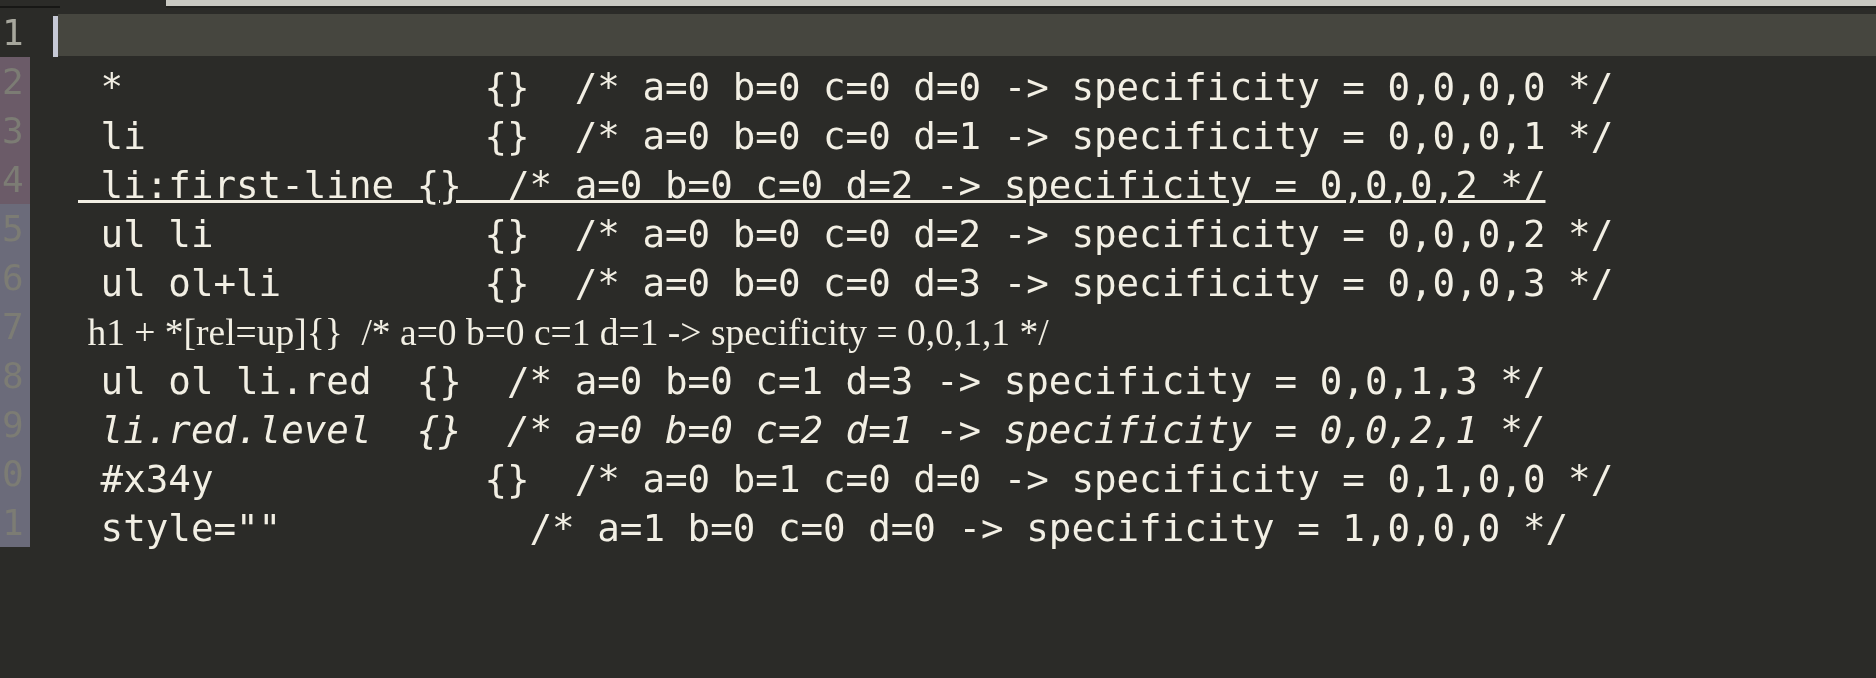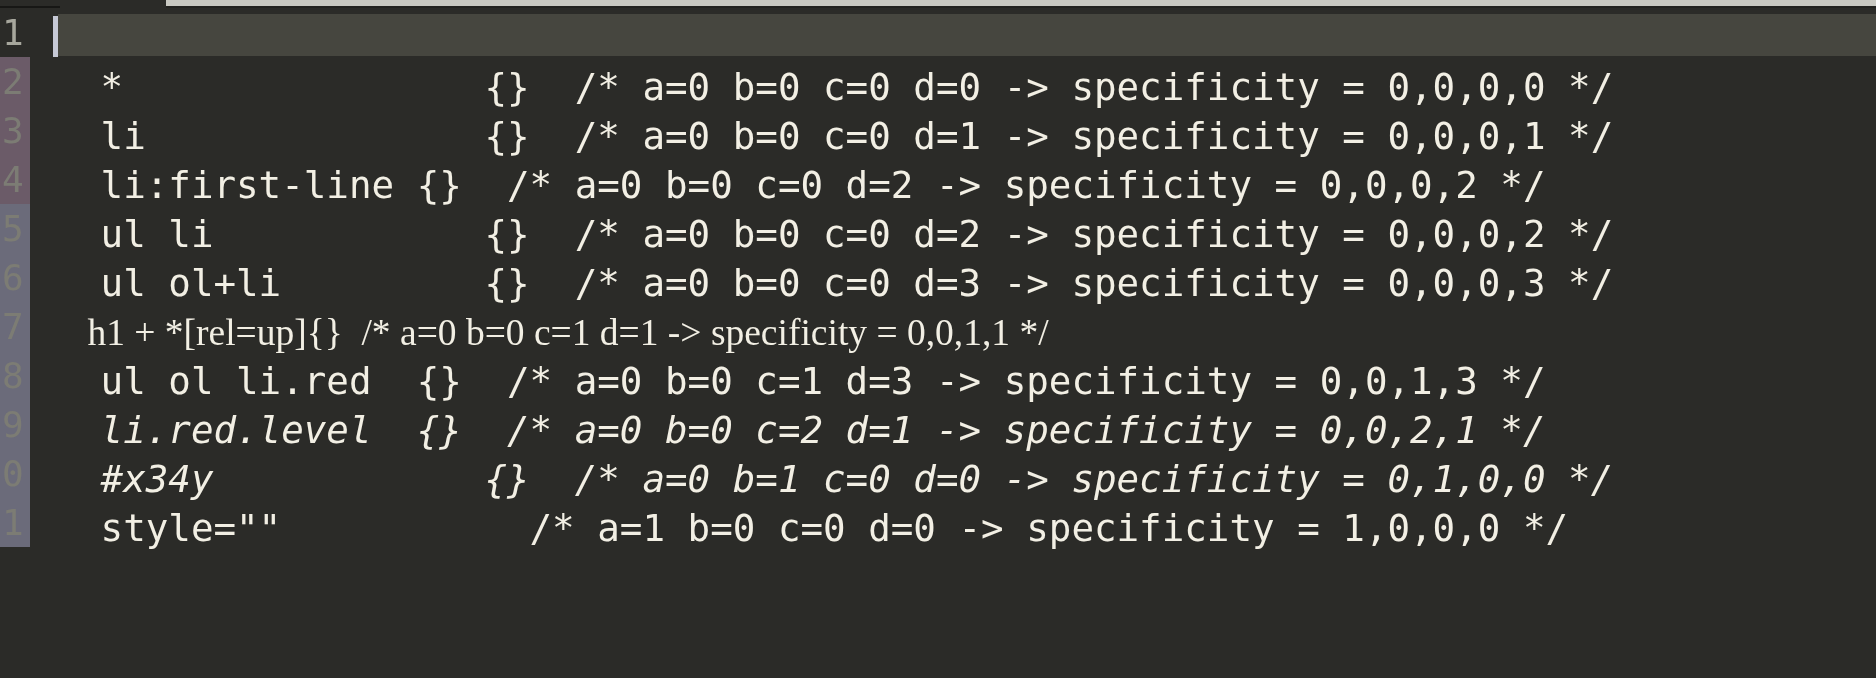--- a/index.html
+++ b/index.html
@@ -148,24 +148,24 @@
   </div>
 
   <div id="code-surface">
     <div id="current-line-highlight">
       <div id="caret"></div>
     </div>
     <div id="code-lines">
         <div class="code-line" style="top: 0px;"></div>
         <div class="code-line" style="top: 49px;"> *                {}  /* a=0 b=0 c=0 d=0 -&gt; specificity = 0,0,0,0 */</div>
         <div class="code-line" style="top: 98px;"> li               {}  /* a=0 b=0 c=0 d=1 -&gt; specificity = 0,0,0,1 */</div>
-        <div class="code-line" style="top: 147px;"> li:first-line {}  /* a=0 b=0 c=0 d=2 -&gt; specificity = 0,0,0,2 */</div>
+        <div class="code-line" style="top: 147px; text-decoration: underline;"> li:first-line {}  /* a=0 b=0 c=0 d=2 -&gt; specificity = 0,0,0,2 */</div>
         <div class="code-line" style="top: 196px;"> ul li            {}  /* a=0 b=0 c=0 d=2 -&gt; specificity = 0,0,0,2 */</div>
         <div class="code-line" style="top: 245px; text-align: center;"> ul ol+li         {}  /* a=0 b=0 c=0 d=3 -&gt; specificity = 0,0,0,3 */</div>
         <div class="code-line" style="top: 294px; font-family: Liberation Serif, serif;"> h1 + *[rel=up]{}  /* a=0 b=0 c=1 d=1 -&gt; specificity = 0,0,1,1 */</div>
         <div class="code-line" style="top: 343px;"> ul ol li.red  {}  /* a=0 b=0 c=1 d=3 -&gt; specificity = 0,0,1,3 */</div>
         <div class="code-line" style="top: 392px; font-style: italic;"> li.red.level  {}  /* a=0 b=0 c=2 d=1 -&gt; specificity = 0,0,2,1 */</div>
-        <div class="code-line" style="top: 441px; font-style: italic;"> #x34y            {}  /* a=0 b=1 c=0 d=0 -&gt; specificity = 0,1,0,0 */</div>
+        <div class="code-line" style="top: 441px;"> #x34y            {}  /* a=0 b=1 c=0 d=0 -&gt; specificity = 0,1,0,0 */</div>
         <div class="code-line" style="top: 490px;"> style=""           /* a=1 b=0 c=0 d=0 -&gt; specificity = 1,0,0,0 */</div>
       </div>
   </div>
 
 </div>
 
 </body></html>

